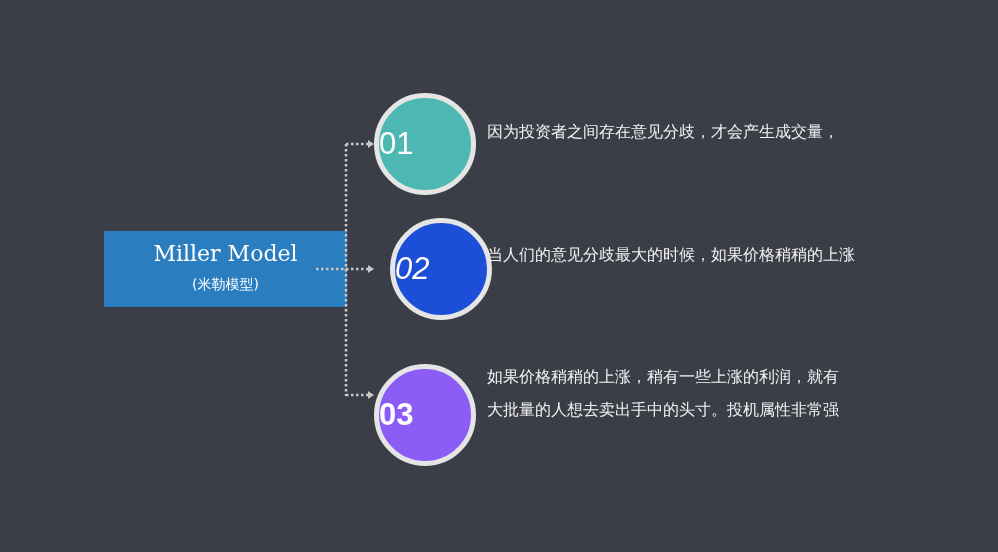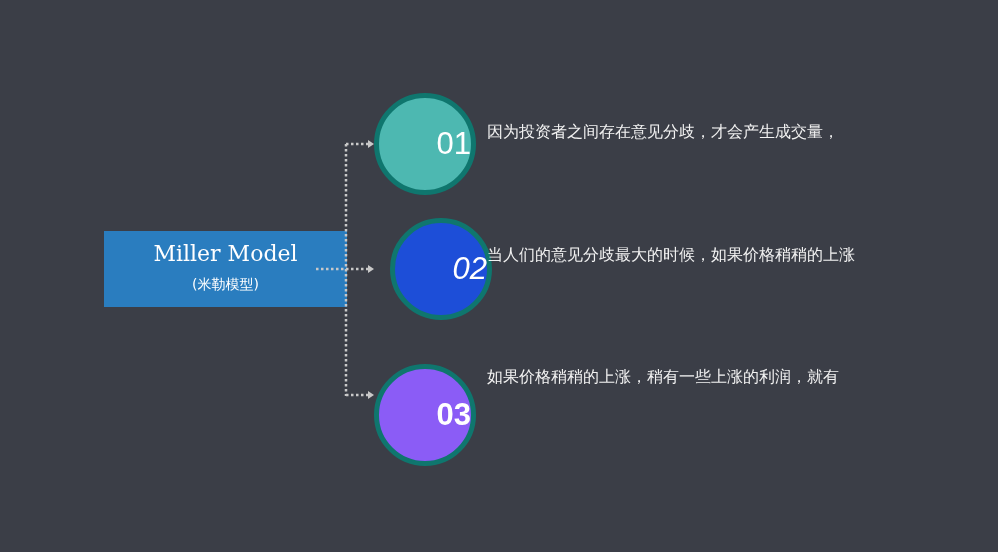--- a/index.html
+++ b/index.html
@@ -1,21 +1,21 @@
 <!DOCTYPE html>
 <html><head>
 <meta charset="utf-8">
 <style>
   html, body { margin:0; padding:0; }
   body { width:998px; height:552px; background:#3b3e47; position:relative; overflow:hidden; font-family:"DejaVu Sans", sans-serif; }
   .title-box { position:absolute; left:104px; top:231px; width:243px; height:76px; background:#2a7dbf; color:#fff; text-align:center; display:flex; flex-direction:column; justify-content:center; }
   .title-box .en { font-family:"DejaVu Serif", serif; font-size:22px; line-height:30px; }
   .title-box .cn { font-size:14px; line-height:30px; }
   svg.conn { position:absolute; left:0; top:0; }
-  .circle { position:absolute; width:92px; height:92px; border-radius:50%; border:5px solid #0f766e; display:flex; align-items:center; justify-content:flex-end; color:#fff; font-family:"Liberation Sans", sans-serif; font-size:31px; }
+  .circle { position:absolute; width:92px; height:92px; border-radius:50%; border:5px solid #e5e5e5; display:flex; align-items:center; justify-content:flex-start; color:#fff; font-family:"Liberation Sans", sans-serif; font-size:31px; }
   .desc { position:absolute; left:487px; width:430px; color:#f2f2f2; font-size:16px; line-height:33px;font-family:Liberation Serif, serif; }
 </style>
 </head>
 <body>
 
 <div class="title-box">
   <div class="en">Miller Model</div>
   <div class="cn">(米勒模型)</div>
 </div>
 
@@ -45,13 +45,14 @@
 </div>
 <div class="desc" style="top:238px;">
   <div>当人们的意见分歧最大的时候，如果价格稍稍的上涨</div>
 </div>
 
 <div class="circle" style="left:374px; top:364px; background:#8b5cf6;font-weight:bold;">
   <span>03</span>
 </div>
 <div class="desc" style="top:360px;">
   <div>如果价格稍稍的上涨，稍有一些上涨的利润，就有</div>
+  <div>大批量的人想去卖出手中的头寸。投机属性非常强</div>
 </div>
 
 </body></html>

